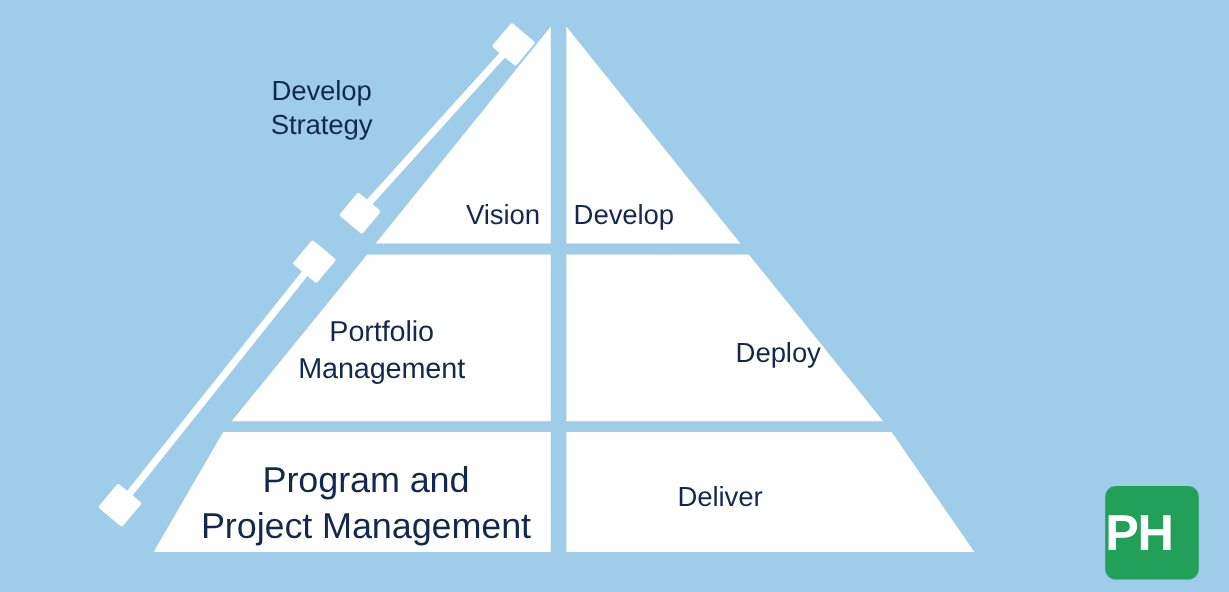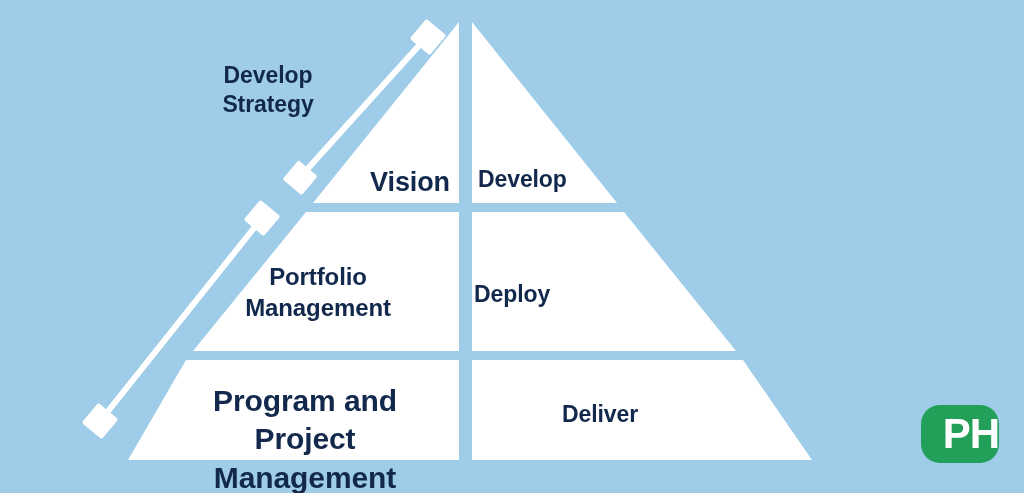--- a/index.html
+++ b/index.html
@@ -23,21 +23,21 @@
     position: absolute;
     left: 0;
     top: 0;
     width: 1024px;
     height: 493px;
     display: block;
   }
   .lbl {
     position: absolute;
     color: #12284c;
-    font-weight: bold;
+    font-weight: normal;
     line-height: 1.28;
     white-space: pre-line;
     letter-spacing: -0.1px;
   }
   
   #label-develop-strategy {
     left: 168px;
     top: 61px;
     width: 200px;
     text-align: center;
@@ -49,21 +49,21 @@
     width: 208px;
     text-align: center;
     font-size: 23px;
   }
   
   #label-vision {
     left: 210px;
     top: 165px;
     width: 240px;
     text-align: right;
-    font-size: 27px;
+    font-size: 23px;
   }
   #label-portfolio-management {
     left: 186px;
     top: 262px;
     width: 264px;
     text-align: center;
     font-size: 24px;
   }
   #label-program-project-management {
     left: 160px;
@@ -74,45 +74,45 @@
   }
   
   #label-develop {
     left: 478px;
     top: 165px;
     width: 200px;
     text-align: left;
     font-size: 23px;
   }
   #label-deploy {
-    left: 474px;
+    left: 484px;
     top: 280px;
     width: 200px;
-    text-align: left;
+    text-align: right;
     font-size: 23px;
   }
   #label-deliver {
     left: 500px;
     top: 400px;
     width: 200px;
     text-align: center;
     font-size: 23px;
   }
   
   #brand-logo {
     position: absolute;
     left: 921px;
     top: 405px;
     width: 78px;
-    height: 58px;
+    height: 78px;
     background: #22a05a;
-    border-radius: 19px;
+    border-radius: 9px;
     display: flex;
     align-items: center;
-    justify-content: flex-end;
+    justify-content: flex-start;
   }
   #brand-logo-text {
     color: #ffffff;
     font-size: 42px;
     font-weight: bold;
     letter-spacing: -1px;
     line-height: 1;
   }
 </style>
 </head>

